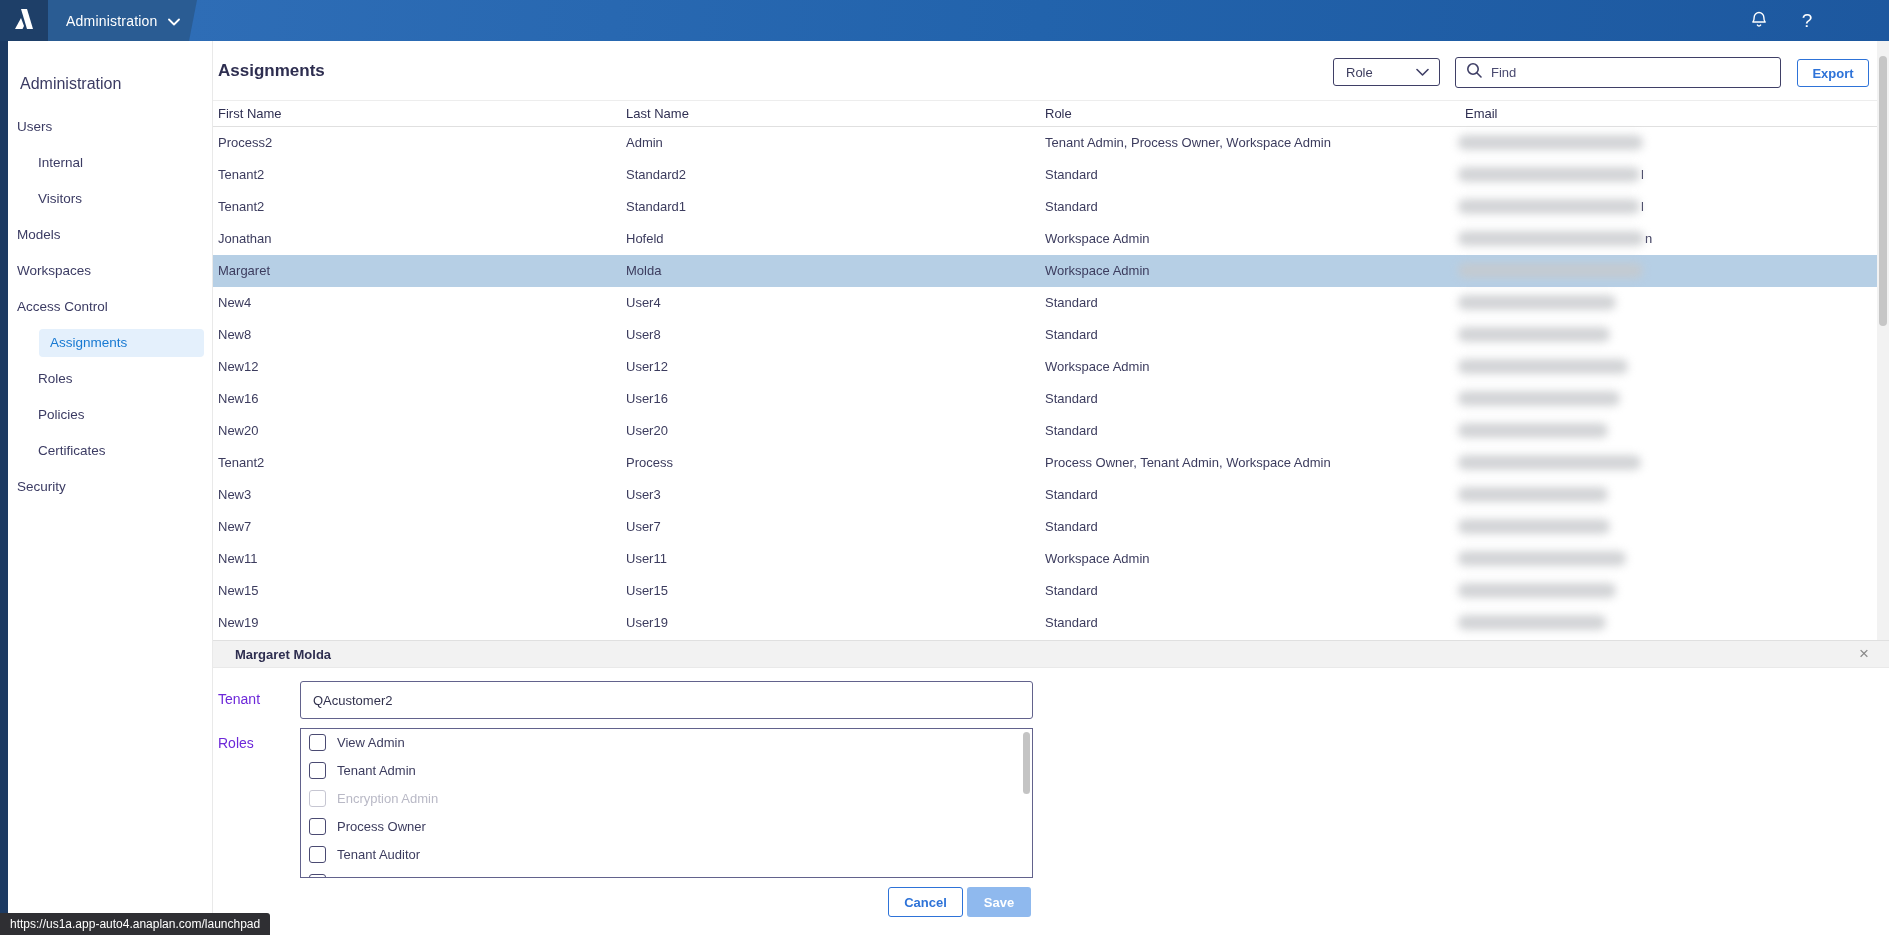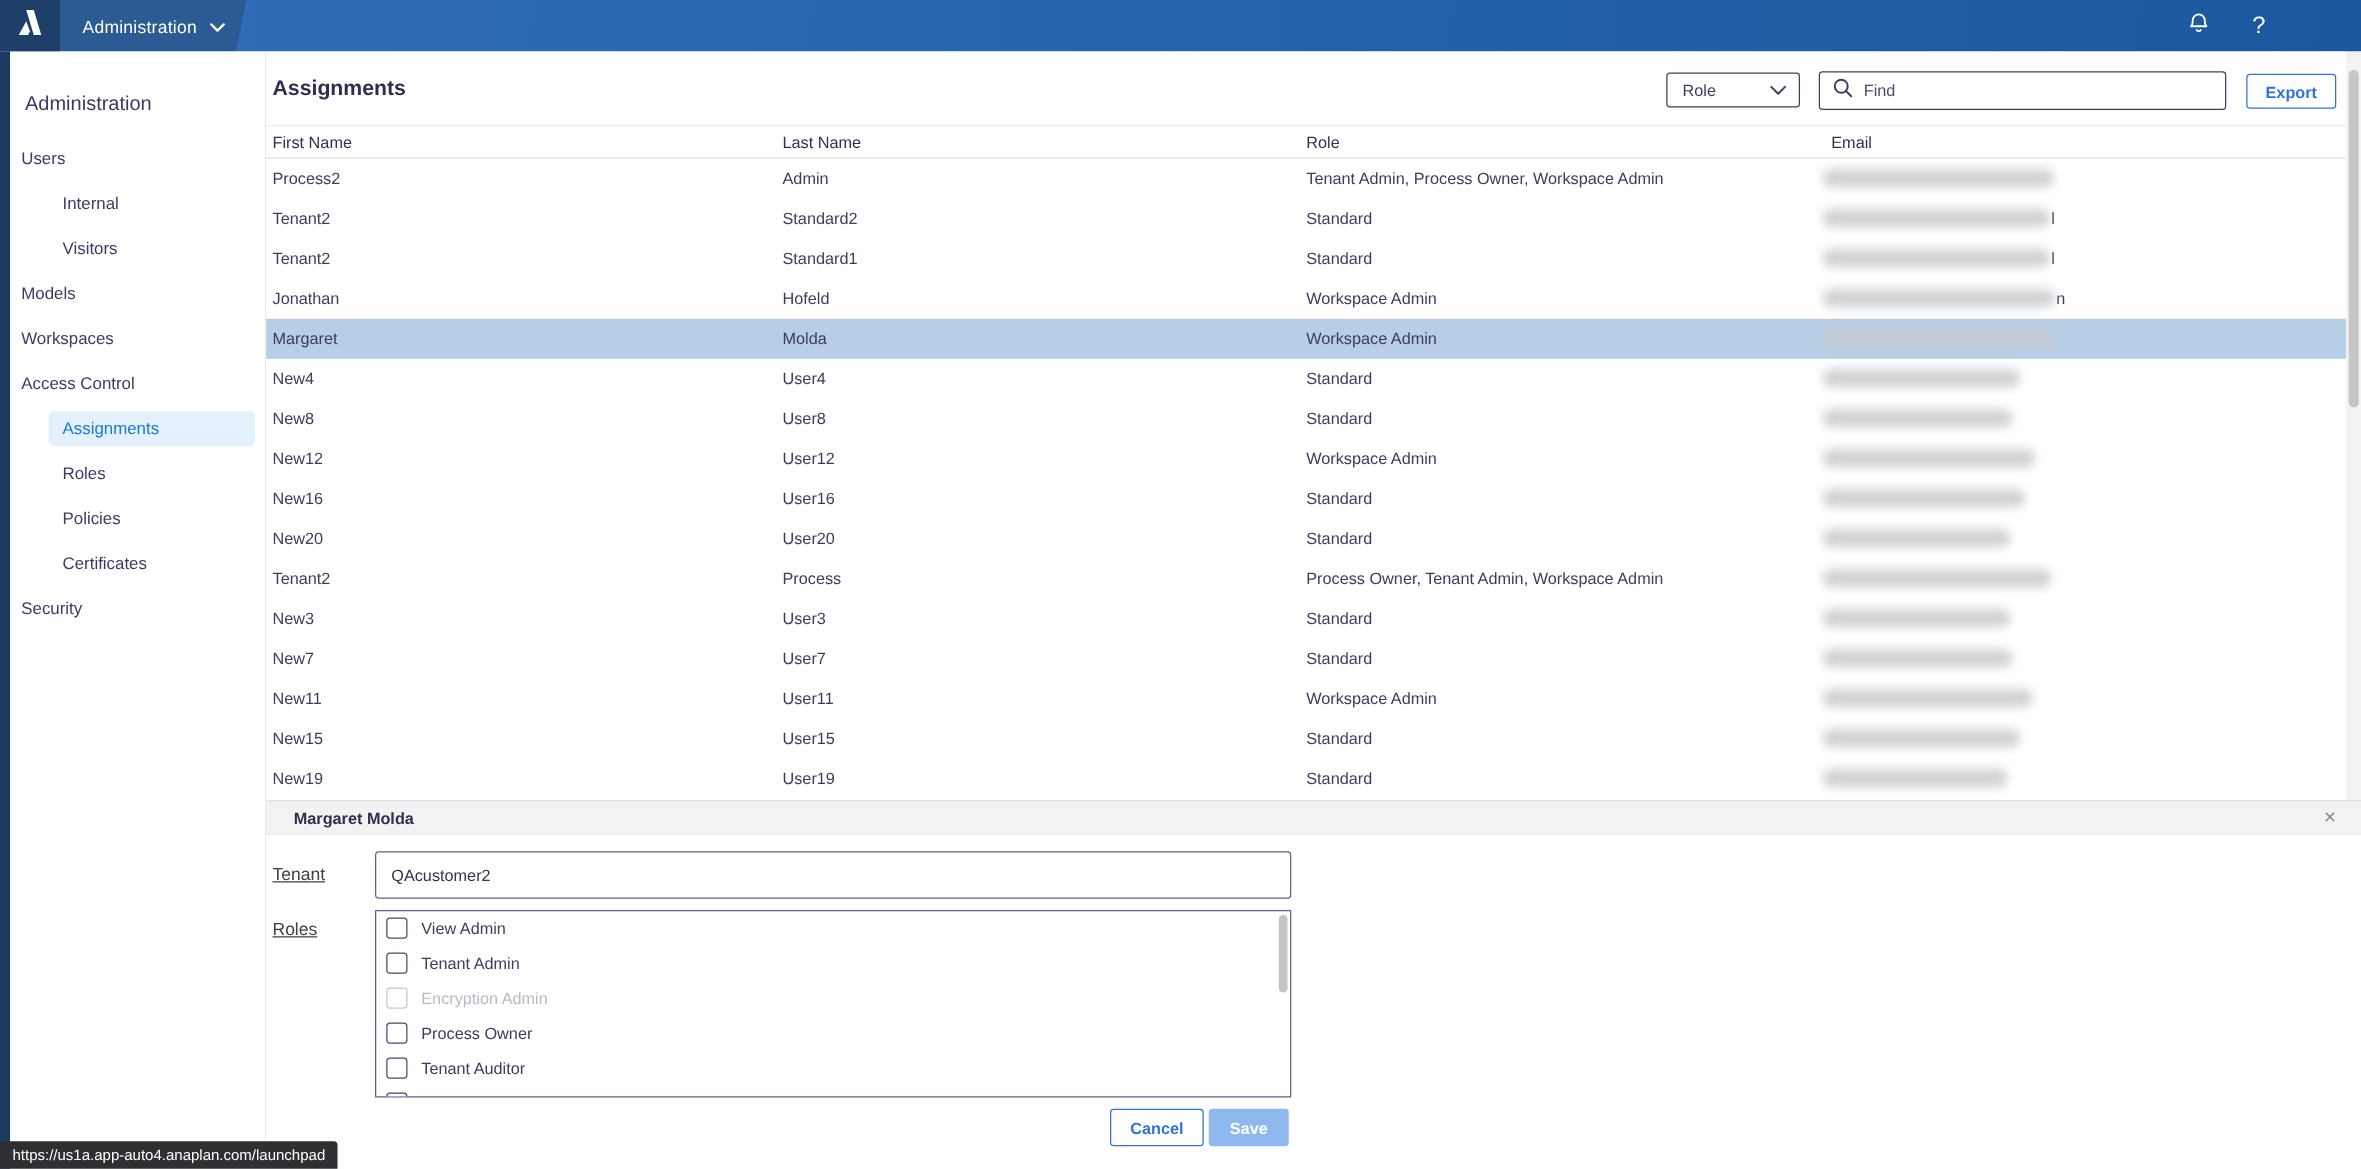--- a/index.html
+++ b/index.html
@@ -23,21 +23,21 @@
                display:flex; align-items:center; justify-content:center; cursor:pointer; }
 
   
   .leftstrip { position:absolute; left:0; top:41px; width:8px; height:894px; background:#1c3a62; }
   .sidebar { position:absolute; left:8px; top:41px; width:205px; height:894px; background:#fff;
              border-right:1px solid #e9e9e9; }
   .sidebar-heading { position:absolute; left:12px; top:34px; font-size:16px; color:#3b3b63; }
   .sidebar-nav { position:absolute; left:0; top:68px; width:100%; }
   .nav-item { height:36px; line-height:36px; font-size:13.5px; color:#3b3b63; cursor:pointer; white-space:nowrap; }
   .nav-item.lvl1 { padding-left:9px; }
-  .nav-item.lvl2 { padding-left:42px; }
+  .nav-item.lvl2 { padding-left:30px; }
   .nav-item.sel  { height:28px; line-height:28px; margin:4px 8px 4px 31px; padding-left:11px;
                    background:#e4f0fc; border-radius:4px; color:#1779d2; }
 
   
   .main { position:absolute; left:213px; top:41px; width:1676px; height:894px; background:#fff; }
   .page-title { position:absolute; left:5px; top:20px; font-size:17px; font-weight:600; color:#2e2e50; }
 
   .role-select { position:absolute; left:1120px; top:17px; width:107px; height:28px;
                  border:1px solid #3f3f66; border-radius:3px; background:#fff; cursor:pointer;
                  display:flex; align-items:center; justify-content:space-between; padding:0 10px 0 12px;
@@ -72,21 +72,21 @@
   .page-scrollbar .thumb { position:absolute; left:2px; top:15px; width:8px; height:270px;
                            background:#c6c6c6; border-radius:4px; cursor:pointer; }
 
   
   .panel { position:absolute; left:0; top:599px; width:1676px; height:295px; background:#fff; }
   .panel-head { position:absolute; left:0; top:0; width:100%; height:28px; background:#f2f2f2;
                 border-top:1px solid #e0e0e0; border-bottom:1px solid #e9e9e9; }
   .panel-title { position:absolute; left:22px; top:0; line-height:27px; font-size:13px; font-weight:bold; color:#2e2e50; }
   .panel-close { position:absolute; right:16px; top:0; line-height:26px; font-size:17px; color:#8a8a8a; cursor:pointer; padding:0 4px; }
 
-  .field-label { position:absolute; left:5px; font-size:14px; color:#404040;text-decoration:underline; }
+  .field-label { position:absolute; left:5px; font-size:14px; color:#6d28d9; }
   .tenant-input { position:absolute; left:87px; top:41px; width:733px; height:38px;
                   border:1px solid #62628c; border-radius:3px; padding:13px 12px; font-size:13px;
                   color:#32324e; font-family:"Liberation Sans", sans-serif; outline:none; background:#fff; }
   .roles-listbox { position:absolute; left:87px; top:88px; width:733px; height:150px;
                    border:1px solid #62628c; border-radius:0; background:#fff; overflow:hidden; }
   .role-item { position:relative; height:28px; line-height:28px; font-size:13px; color:#3c3c5e; cursor:pointer; }
   .role-item .cb { position:absolute; left:8px; top:5px; width:17px; height:17px;
                    border:1.5px solid #4a4a72; border-radius:3px; background:#fff; }
   .role-item .role-label { position:absolute; left:36px; }
   .role-item.disabled { cursor:default; }

